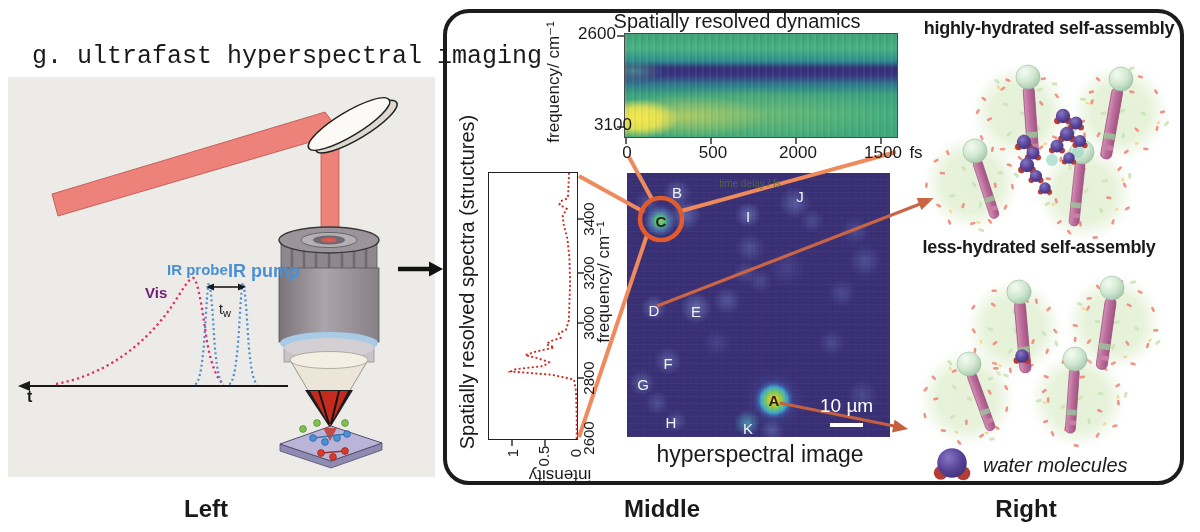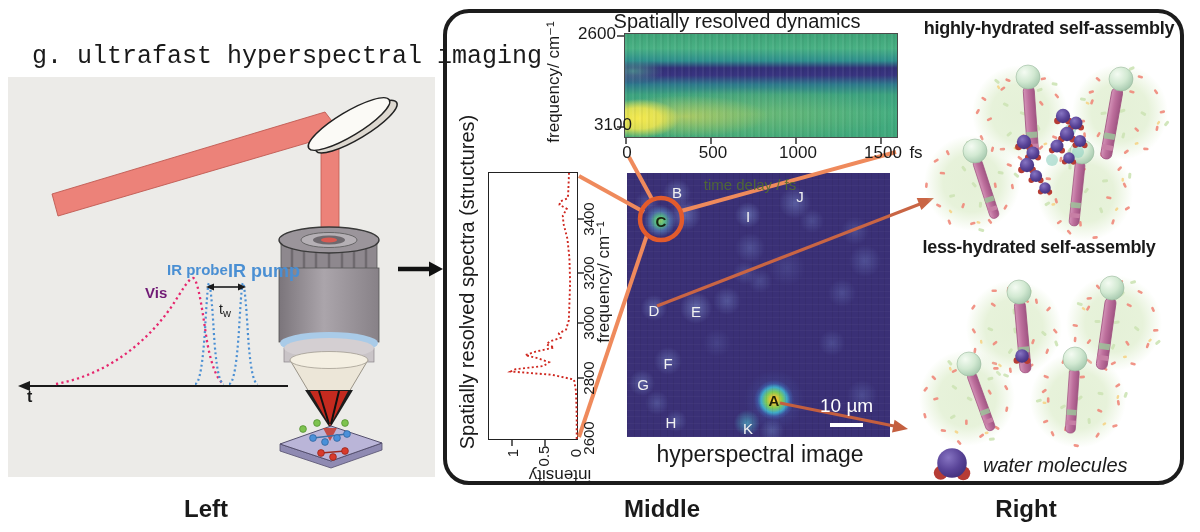--- a/index.html
+++ b/index.html
@@ -333,24 +333,24 @@
   <span class="lbl t-cap ctr" style="left:206px;top:509px;">Left</span>
   <span class="lbl t-cap ctr" style="left:662px;top:509px;">Middle</span>
   <span class="lbl t-cap ctr" style="left:1026px;top:509px;">Right</span>
 
   <span class="lbl ctr" style="left:737px;top:21px;font-size:20px;">Spatially resolved dynamics</span>
   <span class="lbl t-ax rot90" style="left:553px;top:82px;">frequency/ cm⁻¹</span>
   <span class="lbl t-tick ctr" style="left:597px;top:33px;">2600</span>
   <span class="lbl t-tick ctr" style="left:597px;top:124px;margin-left:16px;">3100</span>
   <span class="lbl t-tick ctr" style="left:627px;top:152px;">0</span>
   <span class="lbl t-tick ctr" style="left:713px;top:152px;">500</span>
-  <span class="lbl t-tick ctr" style="left:798px;top:152px;">1000</span>
+  <span class="lbl t-tick ctr" style="left:798px;top:152px;">2000</span>
   <span class="lbl t-tick ctr" style="left:883px;top:152px;">1500</span>
   <span class="lbl t-tick ctr" style="left:916px;top:152px;">fs</span>
-  <span class="lbl ctr" style="left:750px;top:184px;font-size:15px;color:#52702c;opacity:0.85;">time delay / fs</span>
+  <span class="lbl ctr" style="left:750px;top:184px;font-size:10px;color:#52702c;opacity:0.85;">time delay / fs</span>
 
   <span class="lbl rot90" style="left:467px;top:282px;font-size:20px;">Spatially resolved spectra (structures)</span>
   <span class="lbl rot90" style="left:603px;top:282px;font-size:17px;">frequency/ cm⁻¹</span>
   <span class="lbl t-small rot90" style="left:588px;top:219px;">3400</span>
   <span class="lbl t-small rot90" style="left:588px;top:273px;">3200</span>
   <span class="lbl t-small rot90" style="left:588px;top:323px;">3000</span>
   <span class="lbl t-small rot90" style="left:588px;top:378px;">2800</span>
   <span class="lbl t-small rot90" style="left:588px;top:438px;">2600</span>
   <span class="lbl t-small rot90" style="left:512px;top:453px;">1</span>
   <span class="lbl t-small rot90" style="left:543px;top:456px;">0.5</span>

